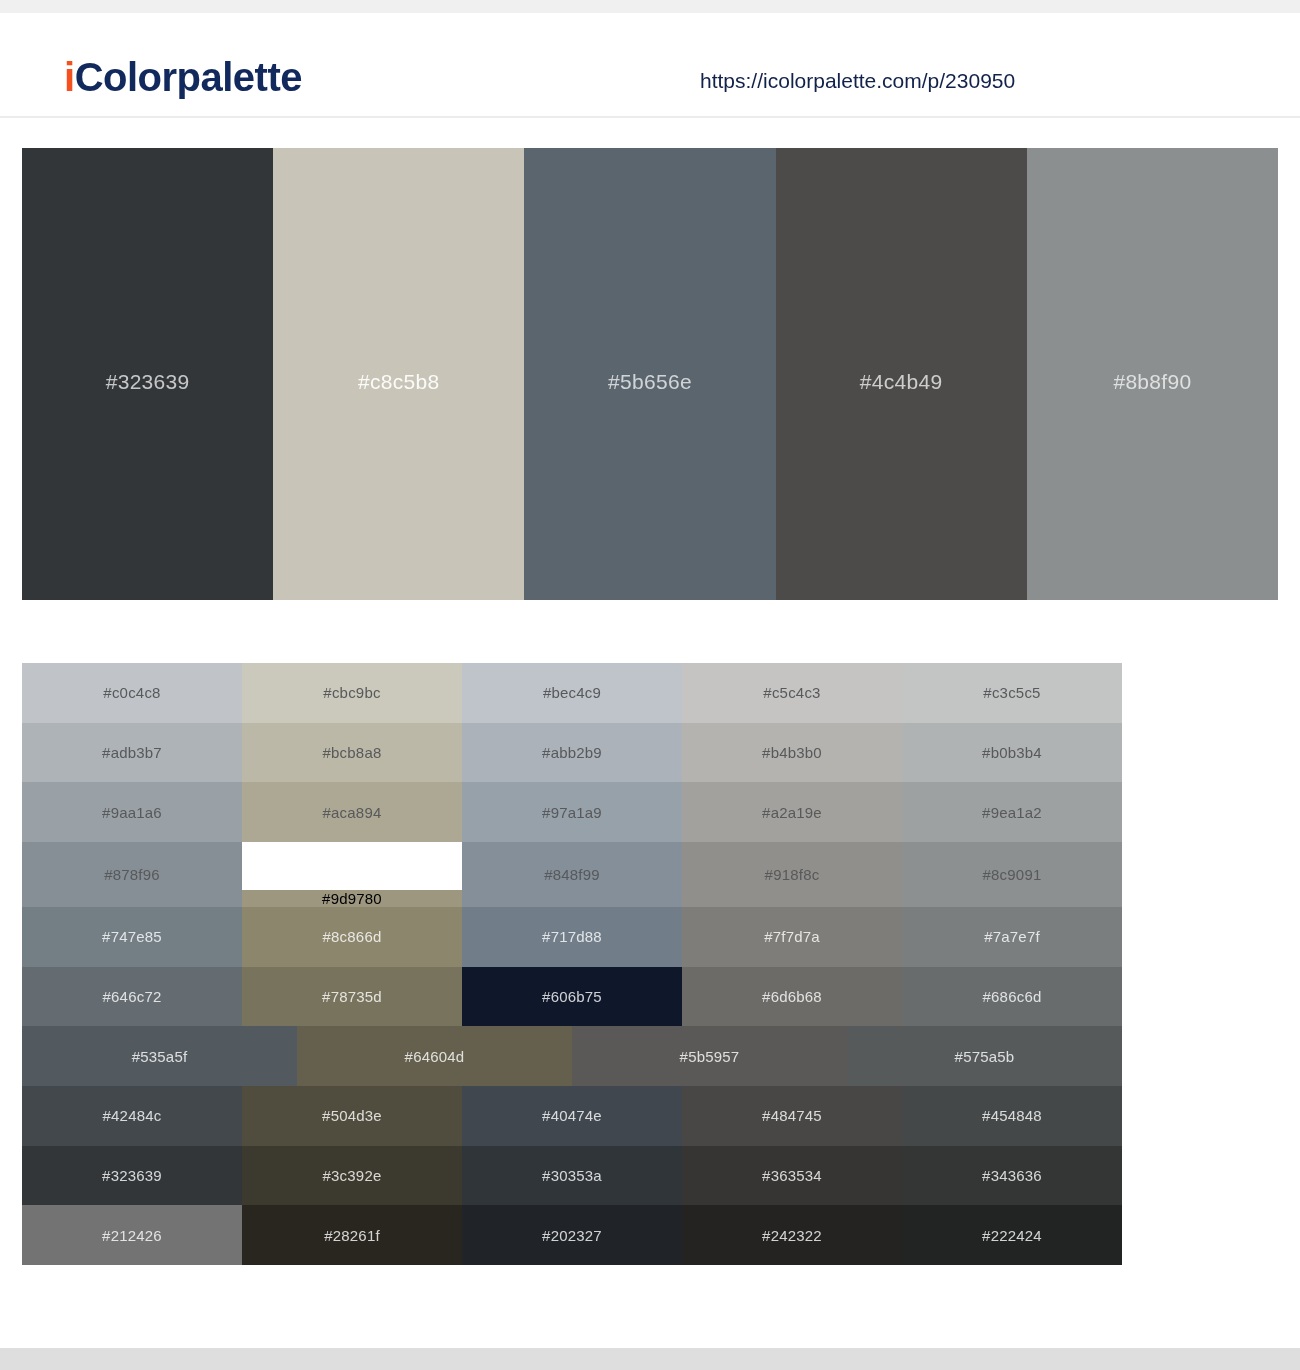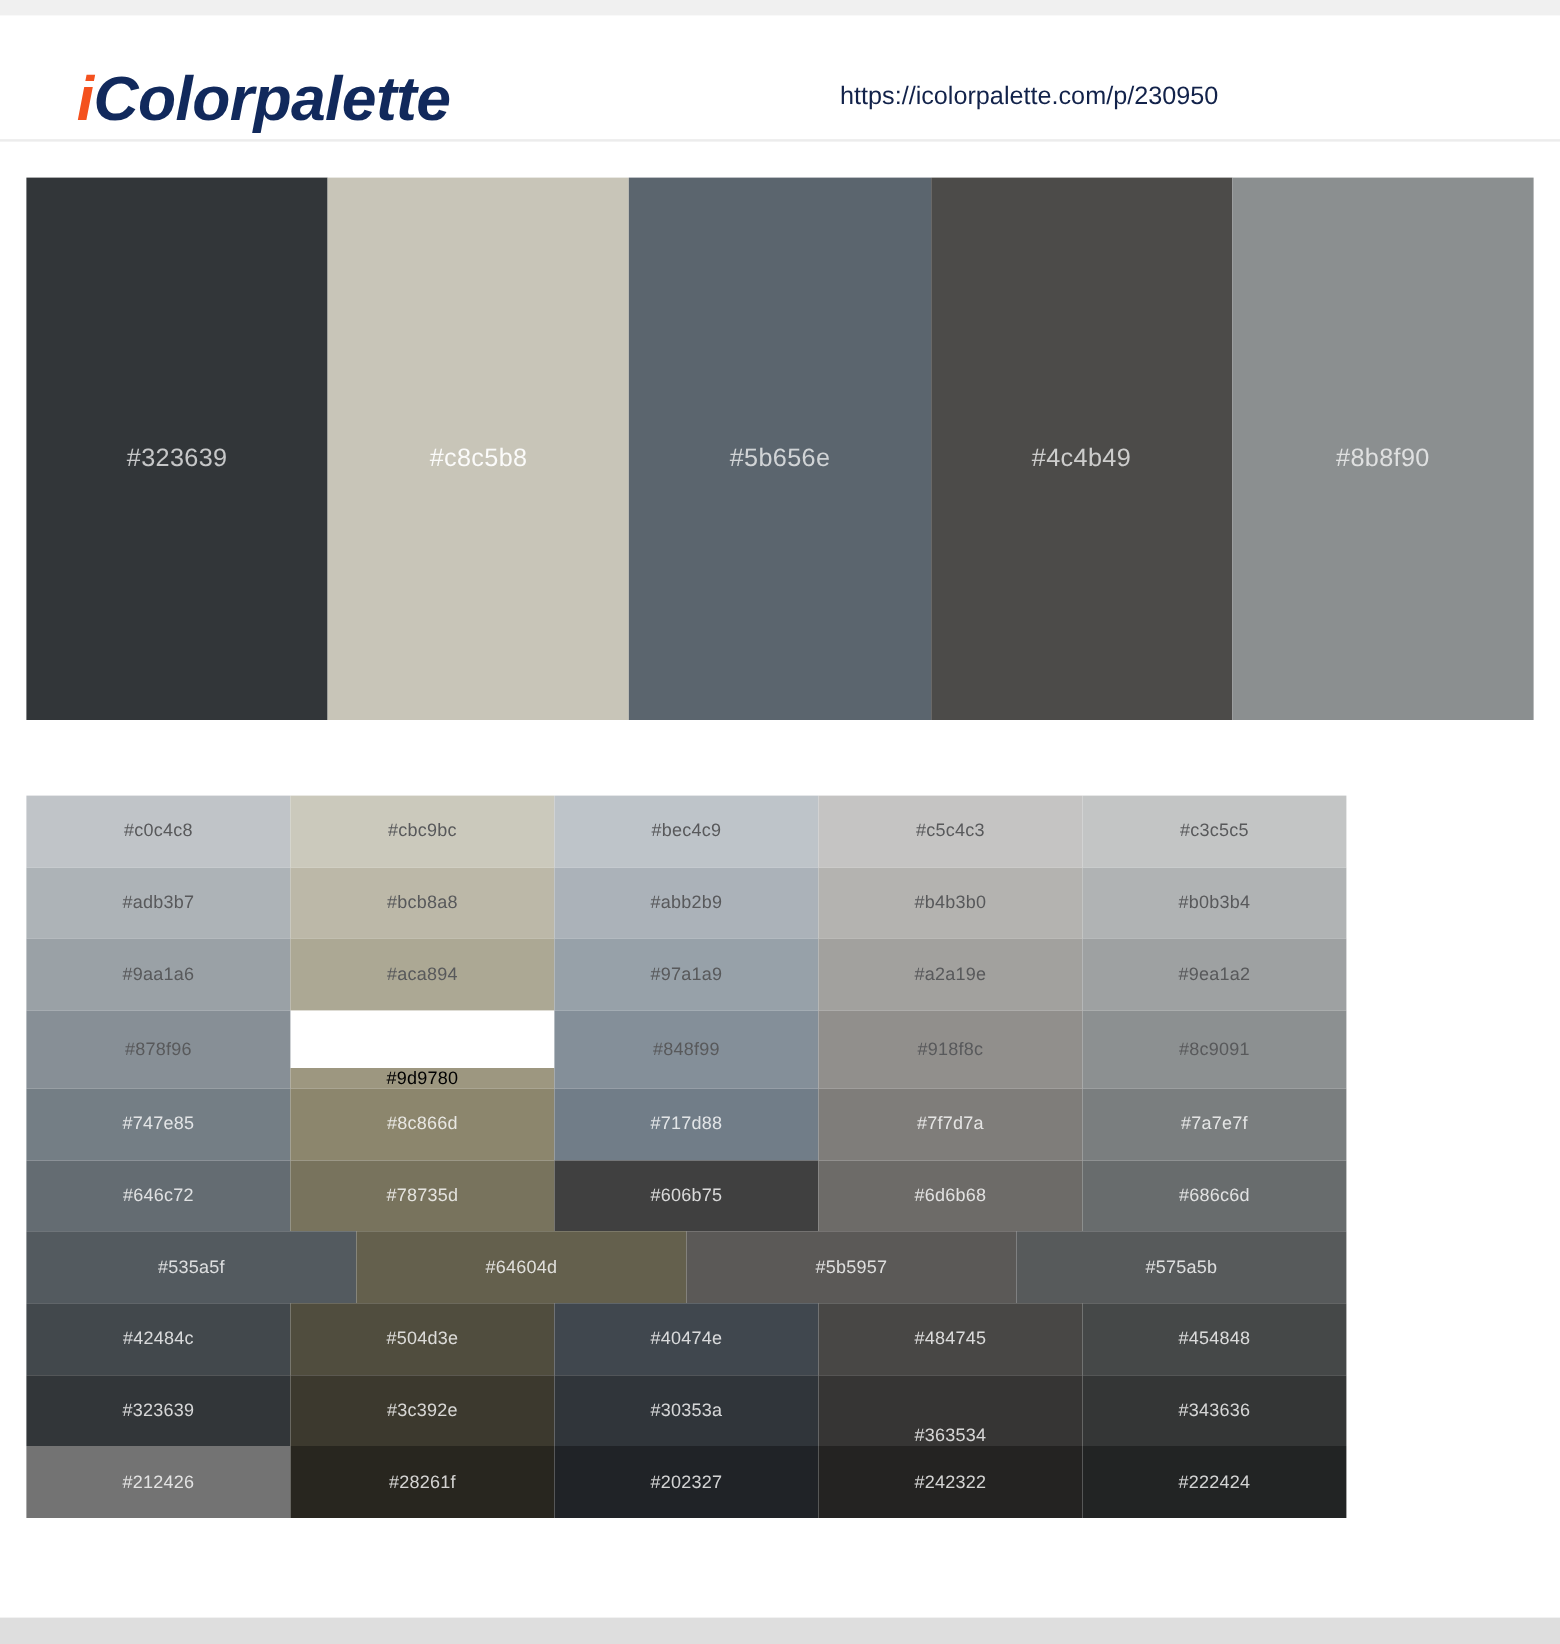--- a/index.html
+++ b/index.html
@@ -23,26 +23,25 @@
   .site-header {
     height: 105px;
     background: #ffffff;
     border-bottom: 2px solid #ececec;
     position: relative;
   }
   .logo {
     position: absolute;
     left: 64px;
     top: 44px;
-    font-size: 52px;
+    font-size: 40px;
     font-weight: bold;
     letter-spacing: -0.5px;
     line-height: 1;
     white-space: nowrap;
-    font-style: italic;
   }
   .logo .logo-i { color: #f4511e; }
   .logo .logo-rest { color: #11295c; }
 
   .header-url {
     position: absolute;
     left: 700px;
     top: 56px;
     font-size: 21px;
     color: #12224a;
@@ -224,21 +223,21 @@
         <span>#7a7e7f</span>
       </div>
     </div>
     <div class="shade-row">
       <div class="shade-cell" style="background: rgb(100, 108, 114); color: rgba(255, 255, 255, 0.8);">
         <span>#646c72</span>
       </div>
       <div class="shade-cell" style="background: rgb(120, 115, 93); color: rgba(255, 255, 255, 0.8);">
         <span>#78735d</span>
       </div>
-      <div class="shade-cell" style="background: #404040; color: rgba(255, 255, 255, 0.8);">
+      <div class="shade-cell" style="background: #0f172a; color: rgba(255, 255, 255, 0.8);">
         <span>#606b75</span>
       </div>
       <div class="shade-cell" style="background: rgb(109, 107, 104); color: rgba(255, 255, 255, 0.8);">
         <span>#6d6b68</span>
       </div>
       <div class="shade-cell" style="background: rgb(104, 108, 109); color: rgba(255, 255, 255, 0.8);">
         <span>#686c6d</span>
       </div>
     </div>
     <div class="shade-row">
@@ -275,21 +274,21 @@
     <div class="shade-row">
       <div class="shade-cell" style="background: rgb(50, 54, 57); color: rgba(255, 255, 255, 0.8);">
         <span>#323639</span>
       </div>
       <div class="shade-cell" style="background: rgb(60, 57, 46); color: rgba(255, 255, 255, 0.8);">
         <span>#3c392e</span>
       </div>
       <div class="shade-cell" style="background: rgb(48, 53, 58); color: rgba(255, 255, 255, 0.8);">
         <span>#30353a</span>
       </div>
-      <div class="shade-cell" style="background: rgb(54, 53, 52); color: rgba(255, 255, 255, 0.8); align-items: flex-end;">
+      <div class="shade-cell" style="background: rgb(54, 53, 52); color: rgba(255, 255, 255, 0.8);">
         <span>#363534</span>
       </div>
       <div class="shade-cell" style="background: rgb(52, 54, 54); color: rgba(255, 255, 255, 0.8);">
         <span>#343636</span>
       </div>
     </div>
     <div class="shade-row">
       <div class="shade-cell" style="background: #737373; color: rgba(255, 255, 255, 0.8);">
         <span>#212426</span>
       </div>

